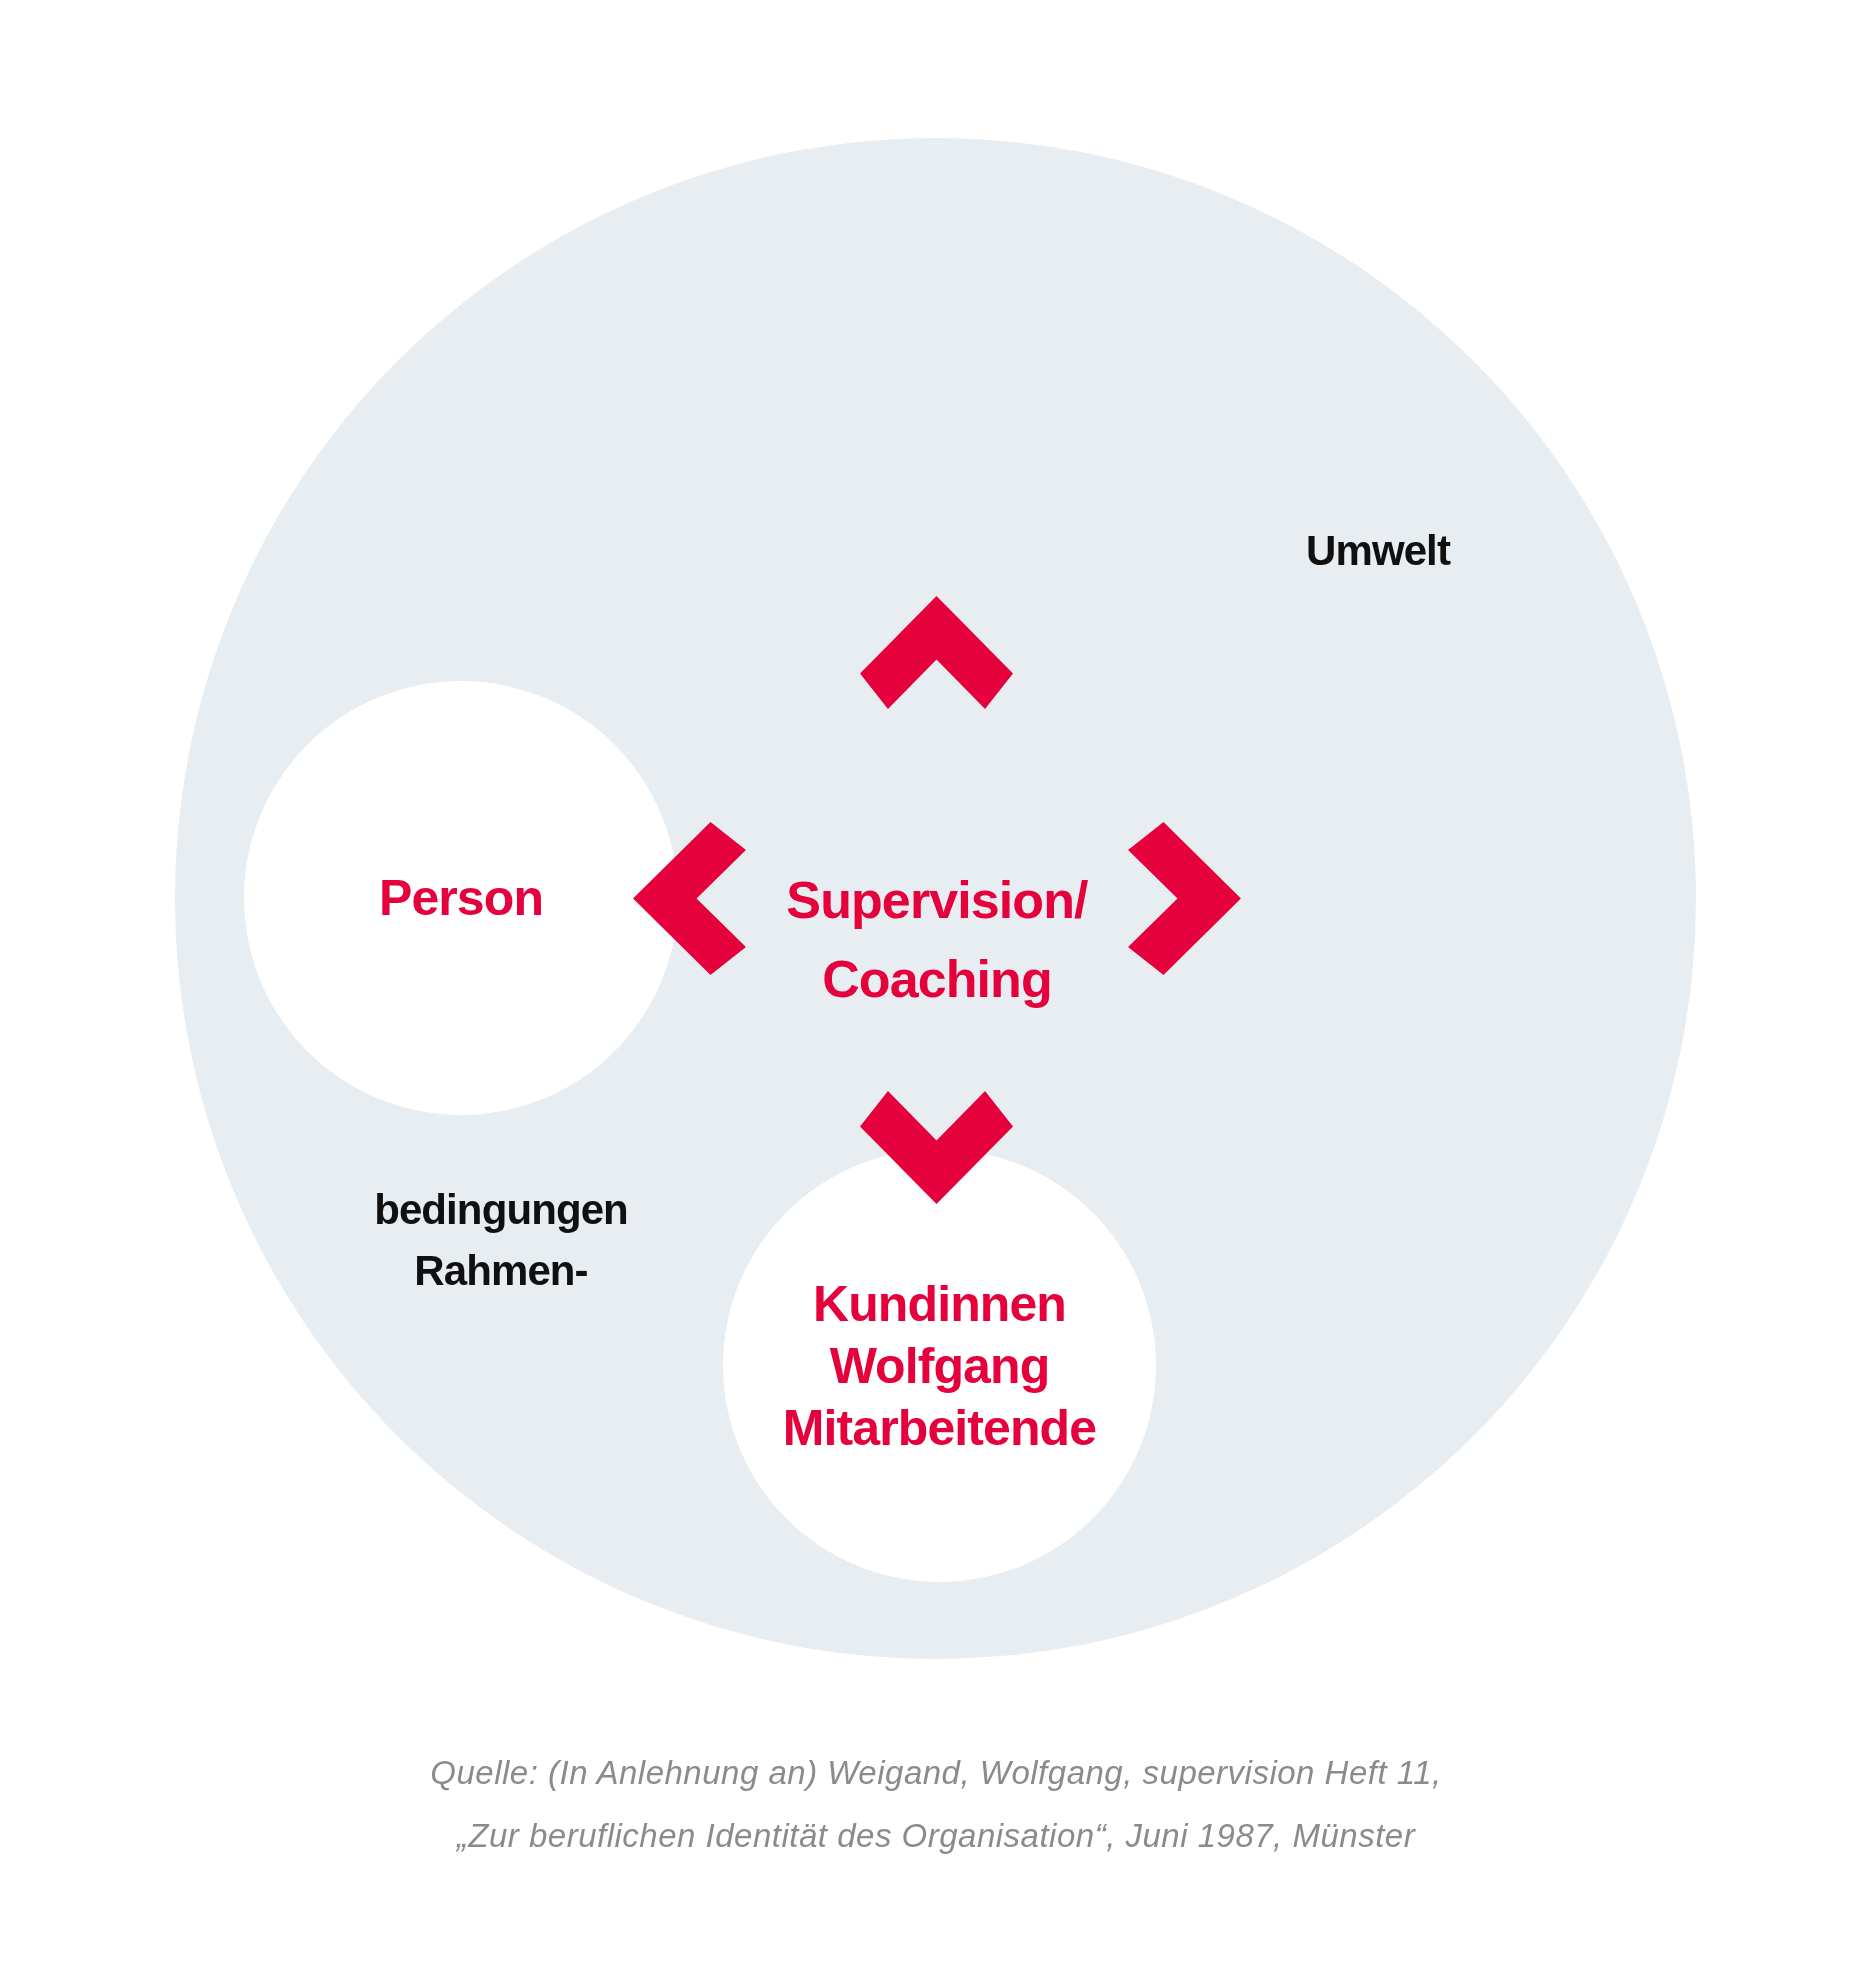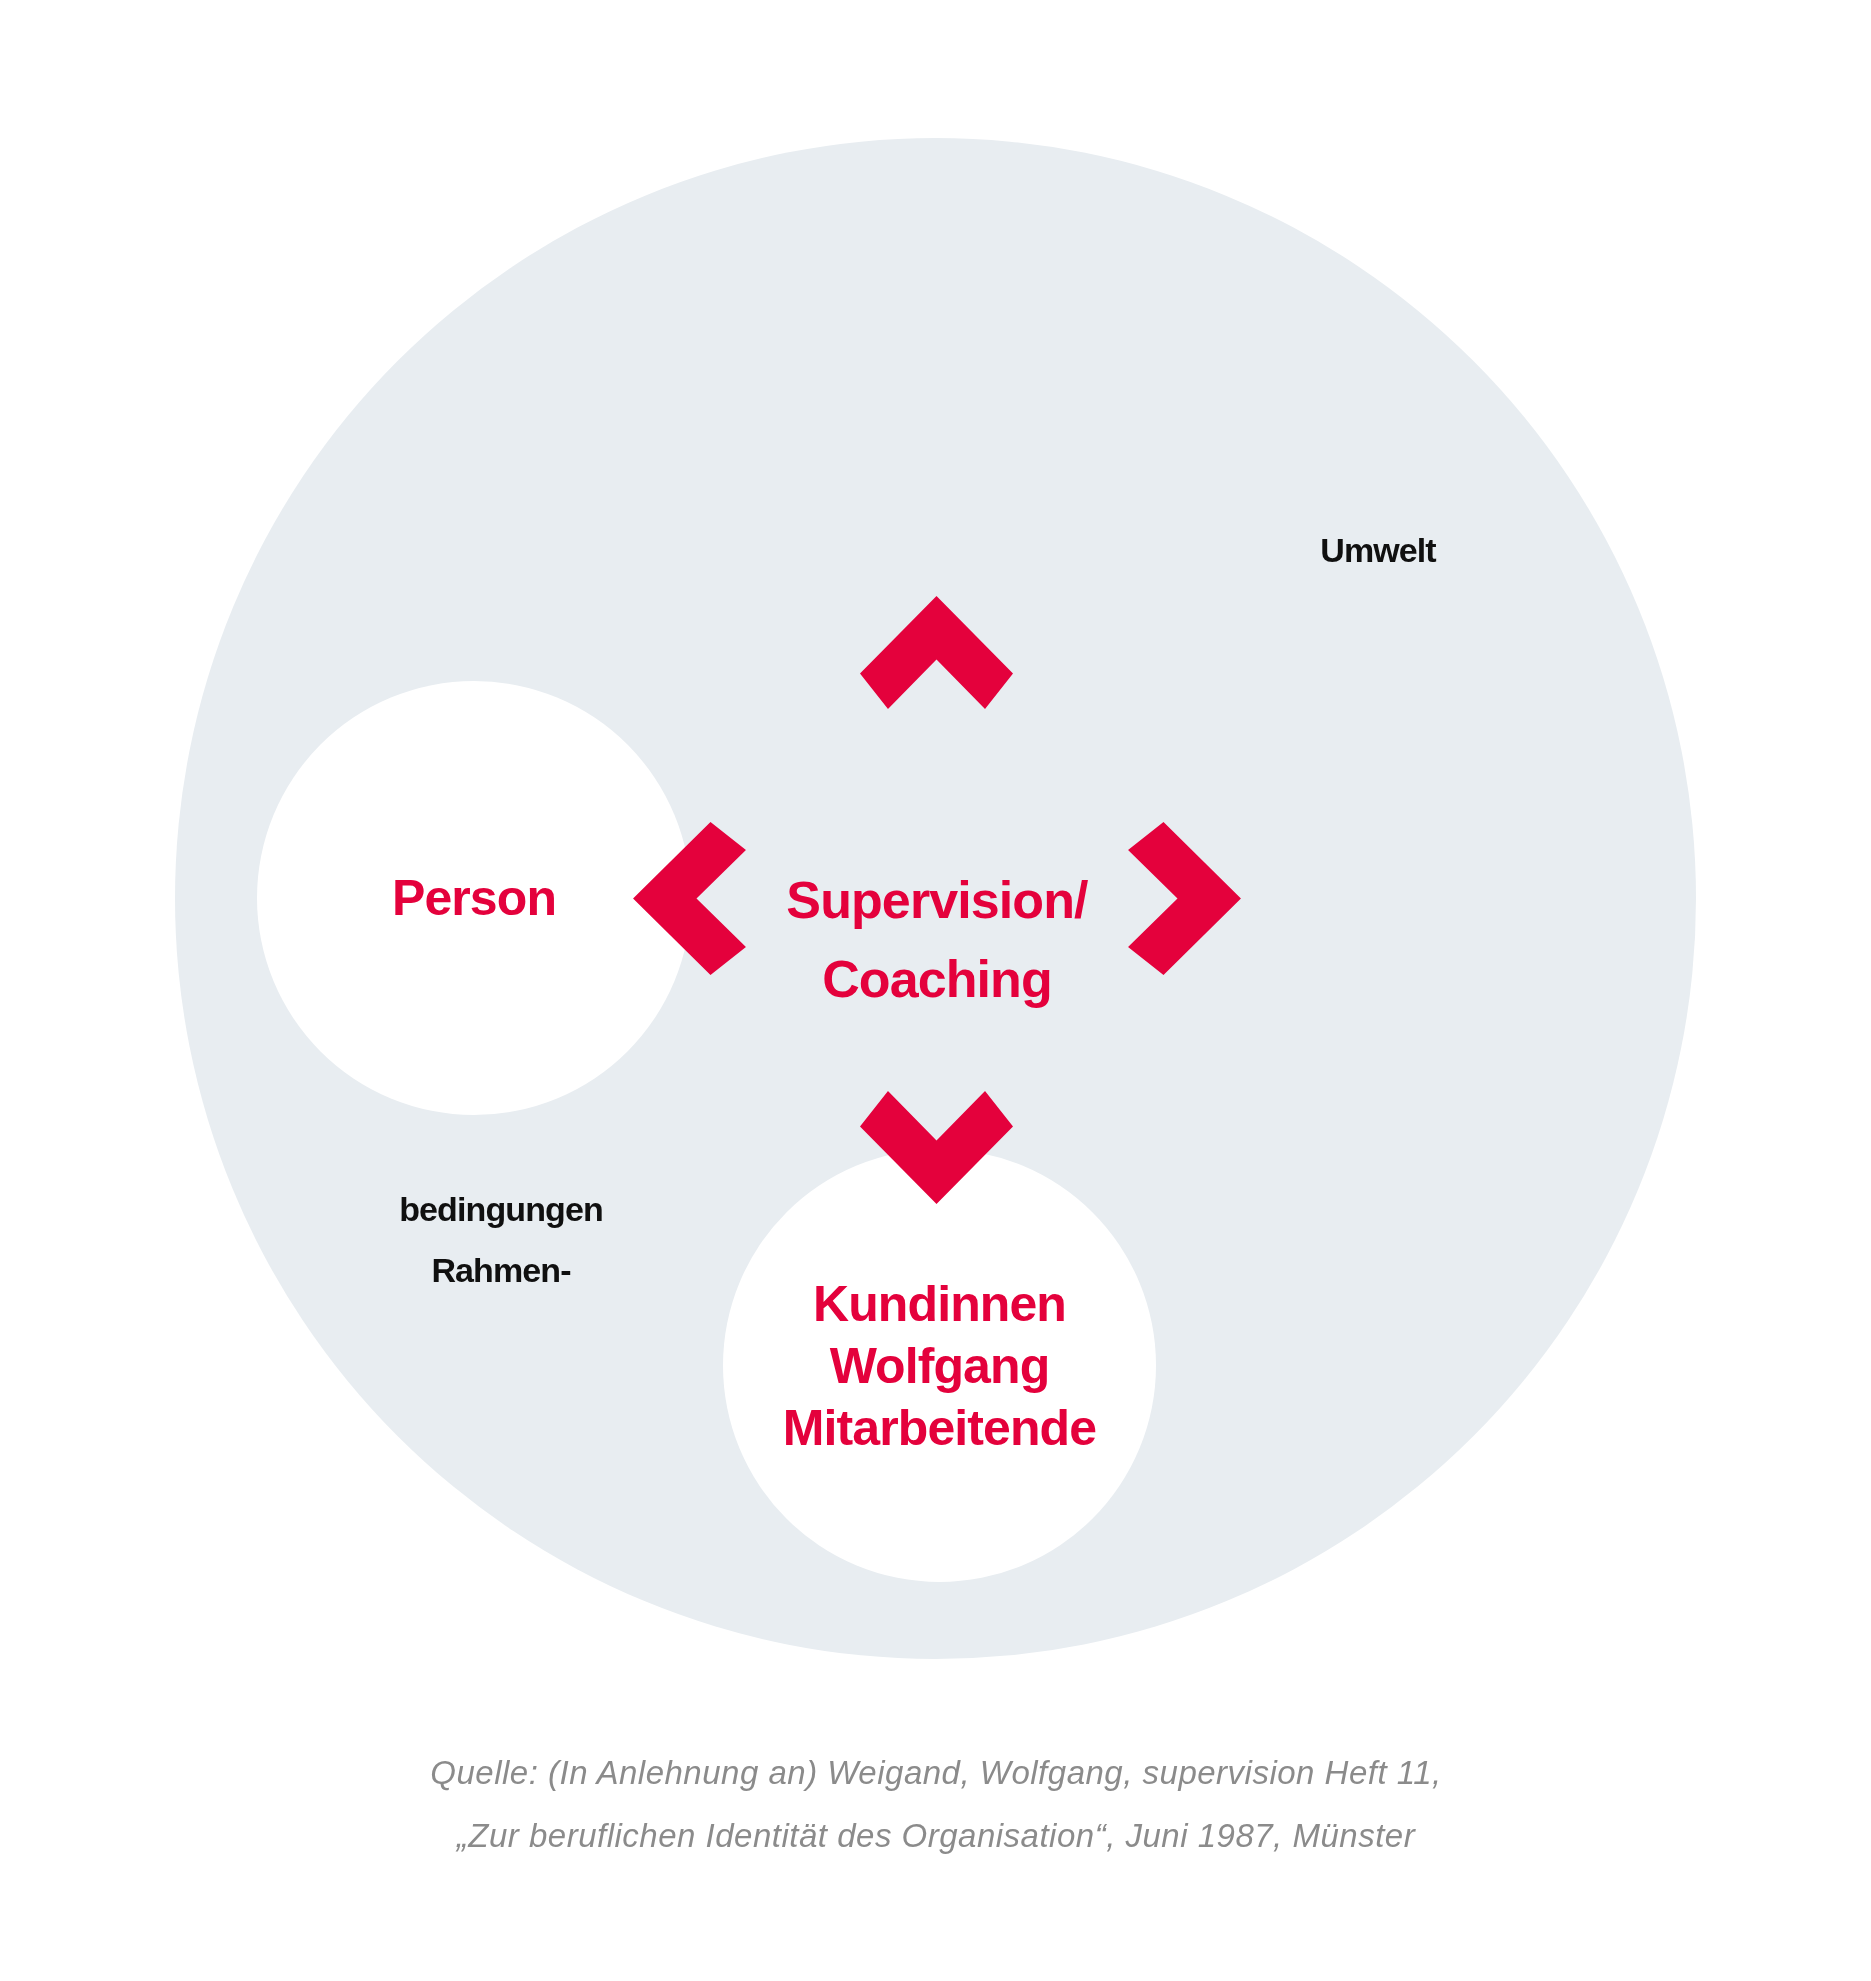--- a/index.html
+++ b/index.html
@@ -27,21 +27,21 @@
   .node {
     position:absolute;
     border-radius:50%;
     background:#ffffff;
     display:flex;
     align-items:center;
     justify-content:center;
     text-align:center;
   }
   .node-top    { left:722px;  top:213px;  width:433px; height:433px; }
-  .node-left   { left:257px;  top:681px;  width:434px; height:434px;text-align:center; }
+  .node-left   { left:244px;  top:681px;  width:434px; height:434px;text-align:center; }
   .node-right  { left:1184px; top:681px;  width:434px; height:434px; }
   .node-bottom { left:723px;  top:1149px; width:433px; height:433px; }
   .node-label {
     color:var(--accent-red);
     font-weight:bold;
     font-size:50px;
     line-height:62px;
     letter-spacing:-0.9px;
   }
   .node-label .line { display:block; }
@@ -56,21 +56,21 @@
     letter-spacing:-0.9px;
     text-align:center;
     white-space:nowrap;
   }
   .center-label .line { display:block; }
   .context-label {
     position:absolute;
     transform:translate(-50%,-50%);
     color:var(--label-black);
     font-weight:bold;
-    font-size:34px;
+    font-size:42px;
     line-height:61px;
     letter-spacing:-0.9px;
     text-align:center;
     white-space:nowrap;
   }
   .context-umwelt { left:1378px; top:550px; }
   .context-rahmen { left:501px;  top:1240px; }
   .context-label .line { display:block; }
   .arrow { position:absolute; display:block; }
   .arrow polygon { fill:var(--accent-red); }

